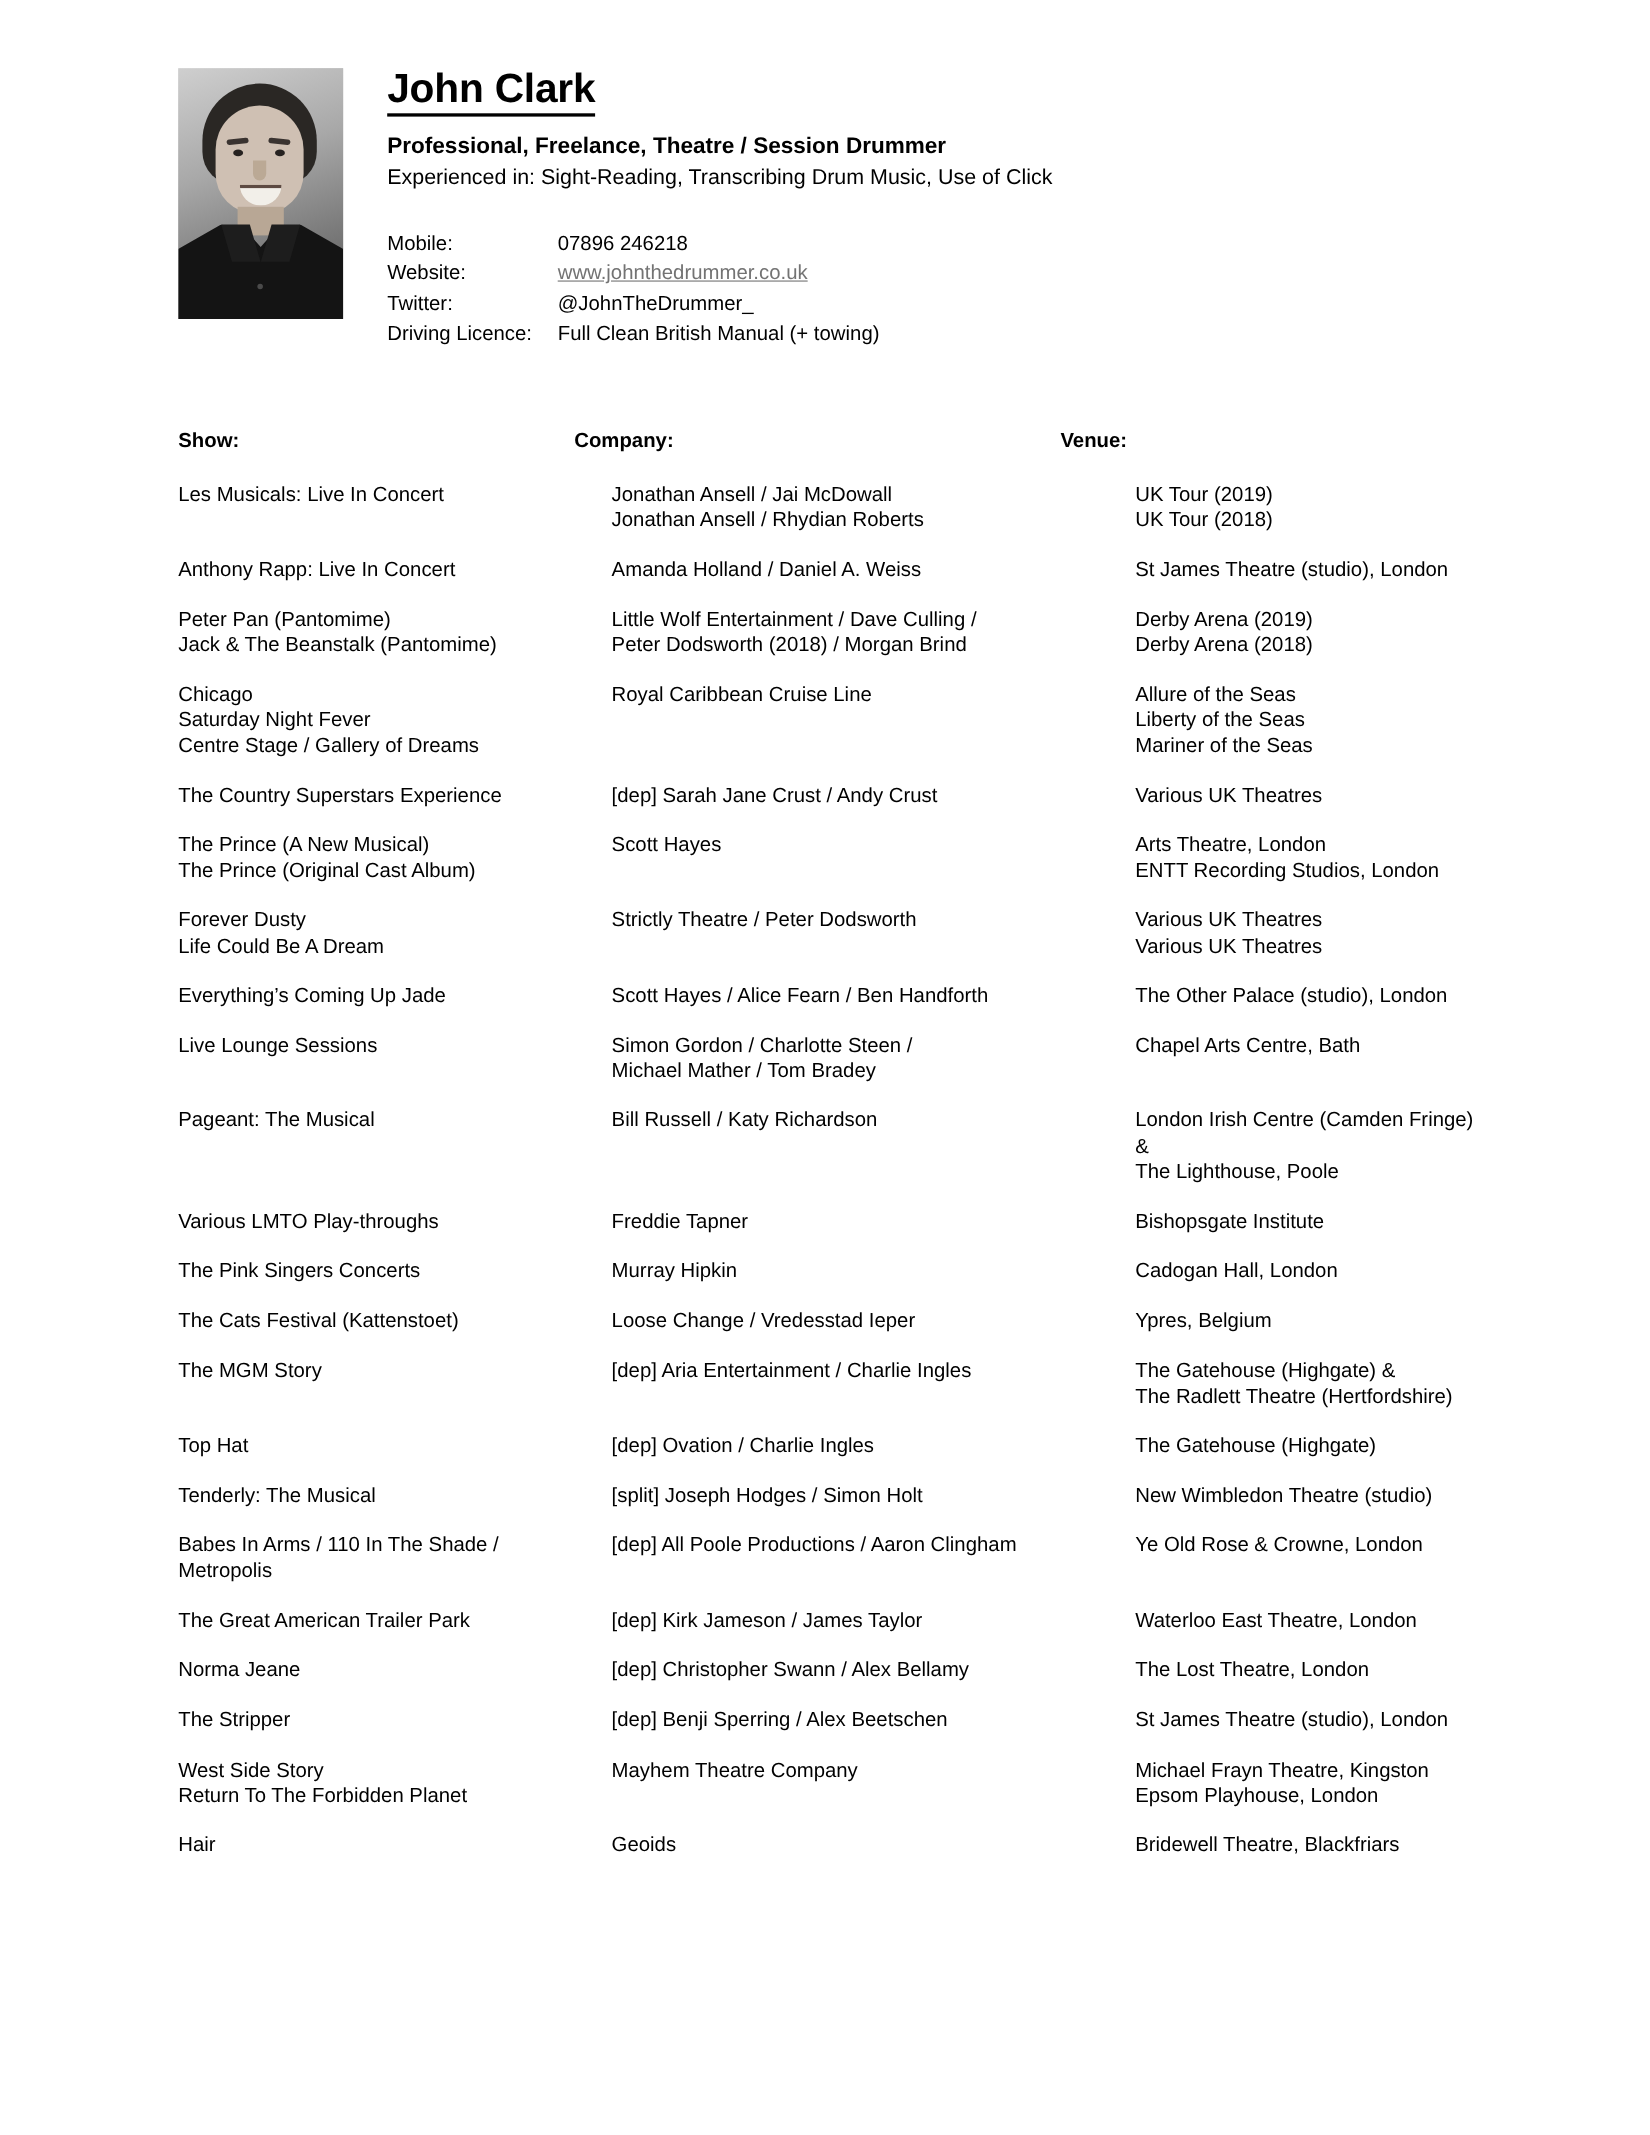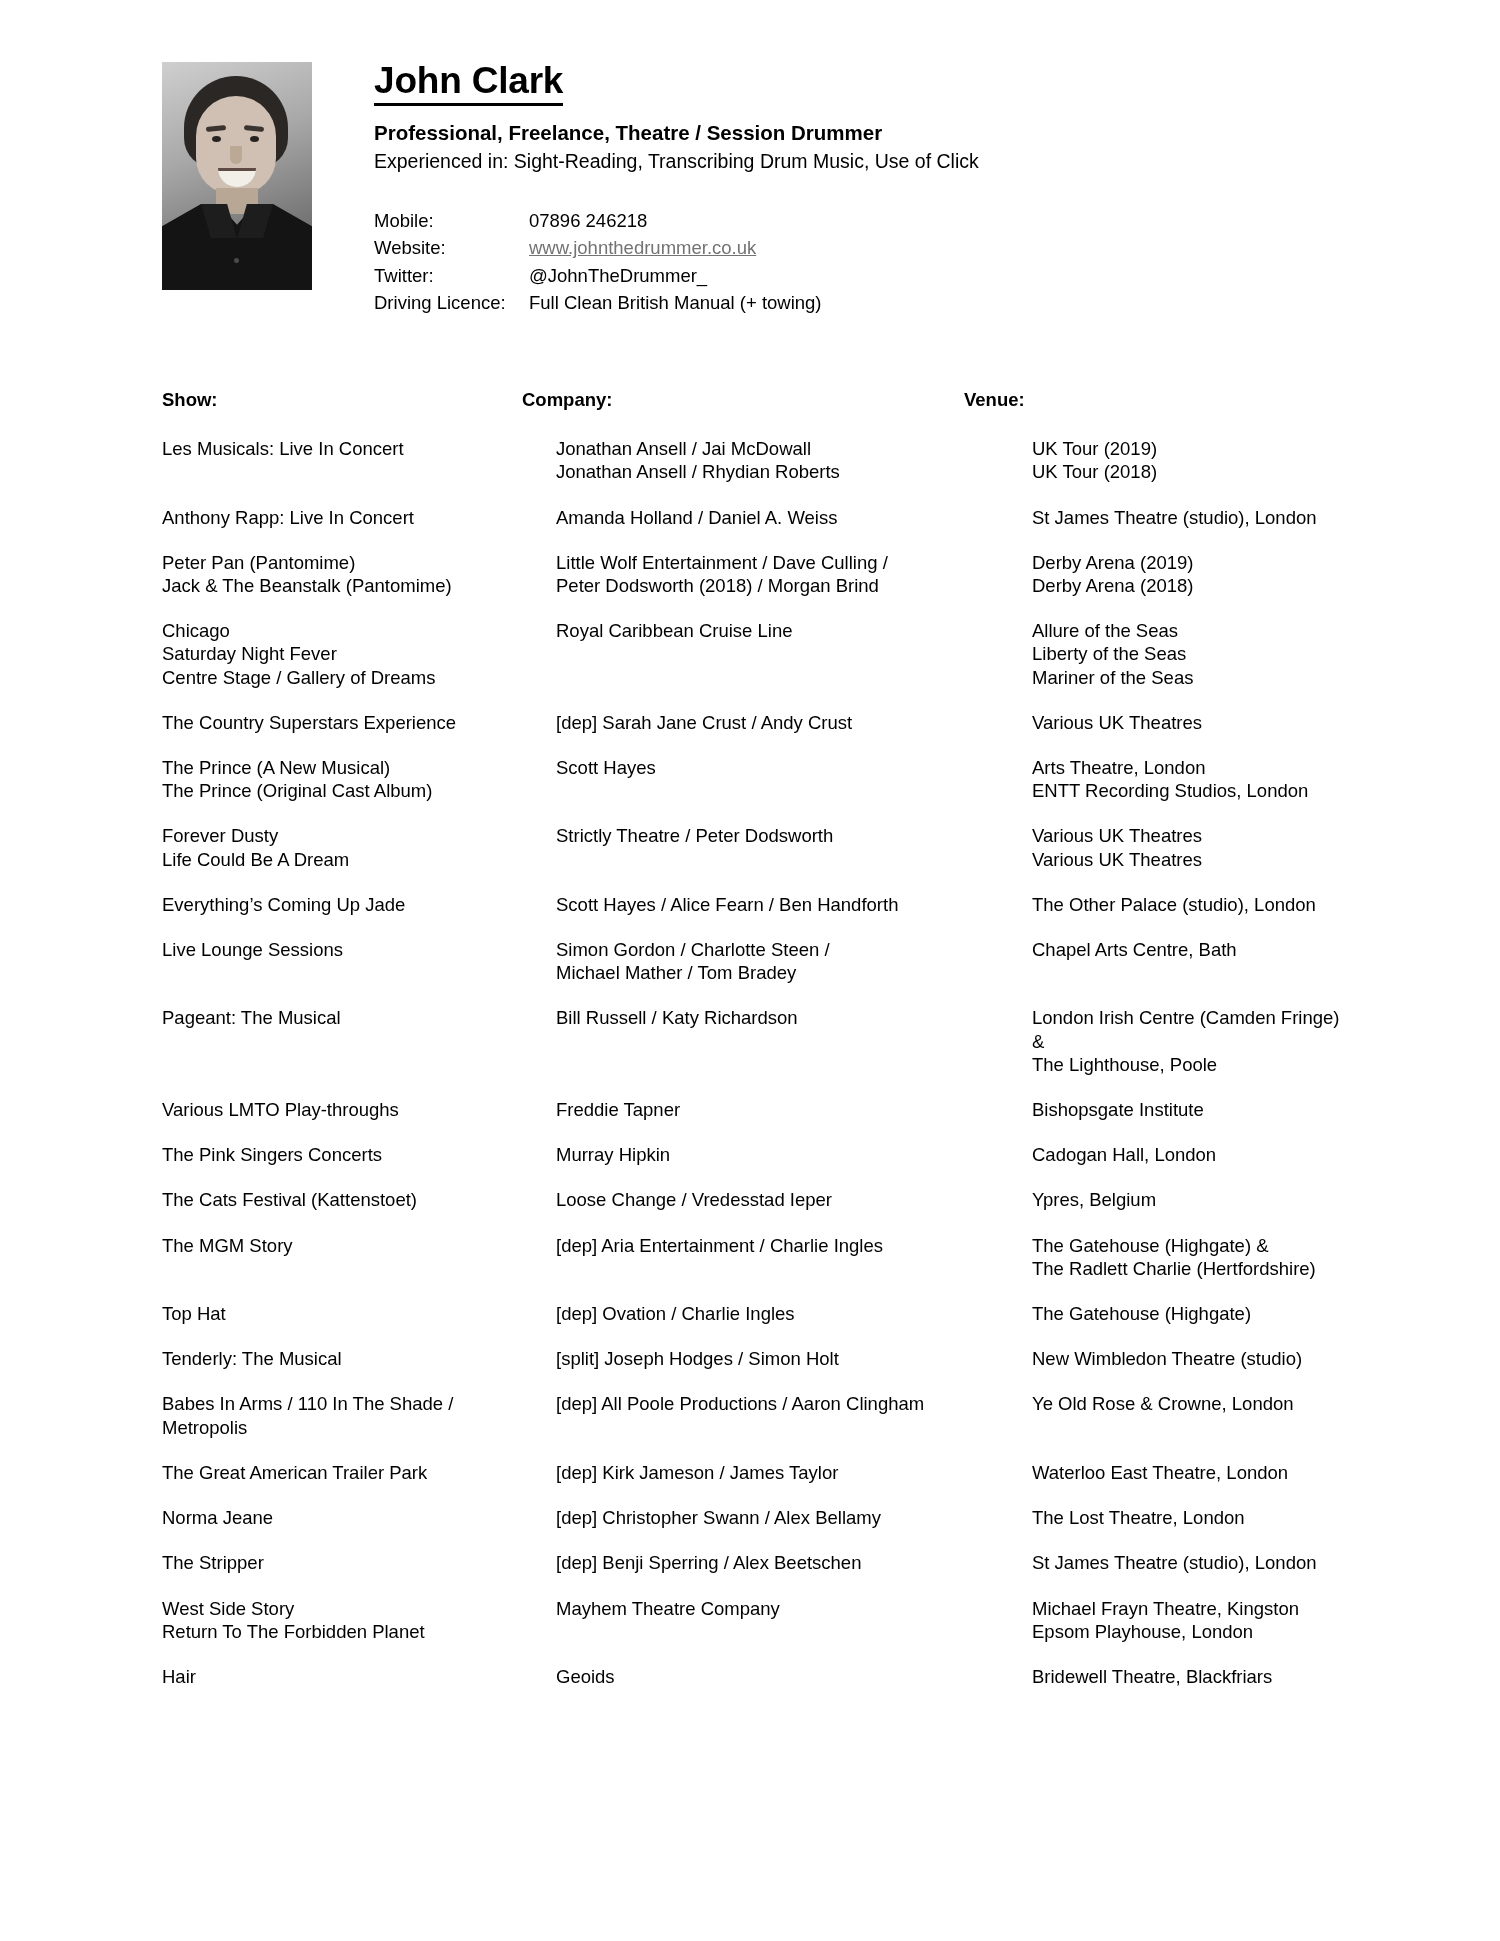--- a/index.html
+++ b/index.html
@@ -99,21 +99,21 @@
   .photo .collar-l { left: 44px; transform: skewX(16deg); }
   .photo .collar-r { left: 80px; transform: skewX(-16deg); }
   .photo .button {
     position: absolute; left: 72px; top: 196px;
     width: 5px; height: 5px; border-radius: 50%;
     background: #4a4a4a;
   }
 
   .header-text {
     flex: 1 1 auto;
-    padding-left: 62px;
+    padding-left: 40px;
   }
   .name {
     font-size: 37px;
     font-weight: bold;
     line-height: 1.05;
     letter-spacing: -0.2px;
     border-bottom: 3px solid #000;
     display: inline-block;
     padding-bottom: 2px;
     margin-bottom: 14px;
@@ -399,21 +399,21 @@
           <div class="c-show">
             <span class="cell-line">The MGM Story</span>
             <span class="cell-line"></span>
           </div>
           <div class="c-comp">
             <span class="cell-line">[dep] Aria Entertainment / Charlie Ingles</span>
             <span class="cell-line"></span>
           </div>
           <div class="c-venue">
             <span class="cell-line">The Gatehouse (Highgate) &amp;</span>
-            <span class="cell-line">The Radlett Charlie (Hertfordshire)</span>
+            <span class="cell-line">The Radlett Theatre (Hertfordshire)</span>
           </div>
         </div>
         <div class="trow group">
           <div class="c-show">
             <span class="cell-line">Top Hat</span>
           </div>
           <div class="c-comp">
             <span class="cell-line">[dep] Ovation / Charlie Ingles</span>
           </div>
           <div class="c-venue">

